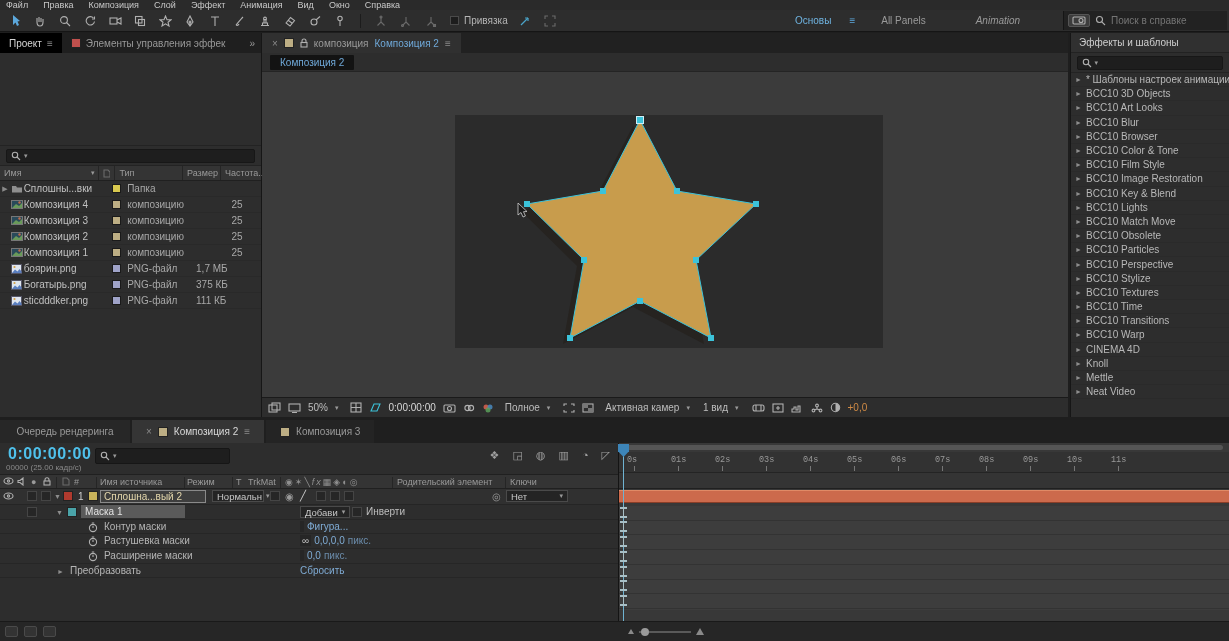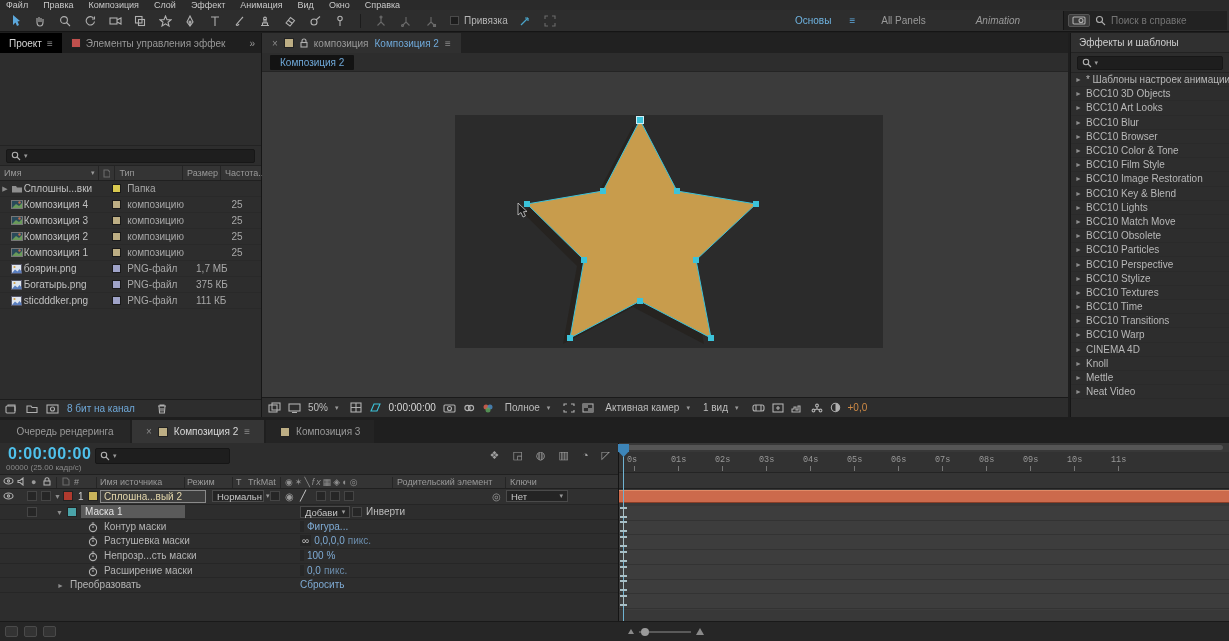--- a/index.html
+++ b/index.html
@@ -433,45 +433,20 @@
           </svg>
         </span>
         <span class="nm">sticdddker.png</span>
         <span class="swatch" style="background: rgb(159, 163, 200);"></span>
         <span class="ty">PNG-файл</span>
         <span class="sz">111 КБ</span>
         <span class="rt"></span>
       </div>
 
     </div>
-  <div class="proj-footer">
-    <span>
-        <svg width="13" height="10">
-          <rect class="ic" x="1" y="2" width="9" height="7" rx="1"></rect>
-          <path class="ic" d="M3,2 V1 h7 v6"></path>
-        </svg>
-      </span>
-    <span>
-        <svg width="12" height="9">
-          <path class="ic" d="M1,2 h4 l1,1.5 h5 V8.5 H1 Z"></path>
-        </svg>
-      </span>
-    <span>
-        <svg width="13" height="10">
-          <rect class="ic" x="1" y="1" width="11" height="8"></rect>
-          <circle class="ic" cx="6.5" cy="5" r="2"></circle>
-        </svg>
-      </span>
-    <span class="bluetxt">8 бит на канал</span>
-    <span style="margin-left:14px;">
-        <svg width="10" height="11">
-          <path class="ic" d="M1,3 h8 M3,3 V2 h4 v1 M2,3 l0.6,7 h4.8 L8,3 M4,5 v3.5 M6,5 v3.5"></path>
-        </svg>
-      </span>
-  </div>
 </div>
 
 <div class="abs viewer">
   <div class="vtabs">
     <div class="vtab">
       <span style="color:#8a8a8a;">×</span>
       <span class="lbl" style="background:#bdae84;"></span>
       <svg width="8" height="10">
           <rect class="ic" x="1" y="4.5" width="6" height="4.5"></rect>
           <path class="ic" d="M2,4.5 V3 a2,2 0 0 1 4,0 V4.5"></path>
@@ -884,32 +859,20 @@
               <circle class="ic" cx="5" cy="6" r="3.6"></circle>
               <path class="ic" d="M5,6 V3.8 M3.8,1 h2.4"></path>
             </svg>
           </span>
           <span class="pname" style="left:104px;">Растушевка маски</span>
           <span class="val">
             <span style="color:#bdbdbd;background:#262626;padding:0 2px;margin-right:3px;">∞</span><span>0,0,0,0</span><span class="unit">пикс.</span>
           </span>
         </div>
 
-        <div class="tprow">
-          <span class="stopwatch">
-            <svg width="10" height="11">
-              <circle class="ic" cx="5" cy="6" r="3.6"></circle>
-              <path class="ic" d="M5,6 V3.8 M3.8,1 h2.4"></path>
-            </svg>
-          </span>
-          <span class="pname" style="left:104px;">Непрозр...сть маски</span>
-          <span class="val">
-            <span style="color:#bdbdbd;background:#262626;padding:0 2px;margin-right:3px;"></span><span>100 %</span><span class="unit"></span>
-          </span>
-        </div>
 
         <div class="tprow">
           <span class="stopwatch">
             <svg width="10" height="11">
               <circle class="ic" cx="5" cy="6" r="3.6"></circle>
               <path class="ic" d="M5,6 V3.8 M3.8,1 h2.4"></path>
             </svg>
           </span>
           <span class="pname" style="left:104px;">Расширение маски</span>
           <span class="val">

